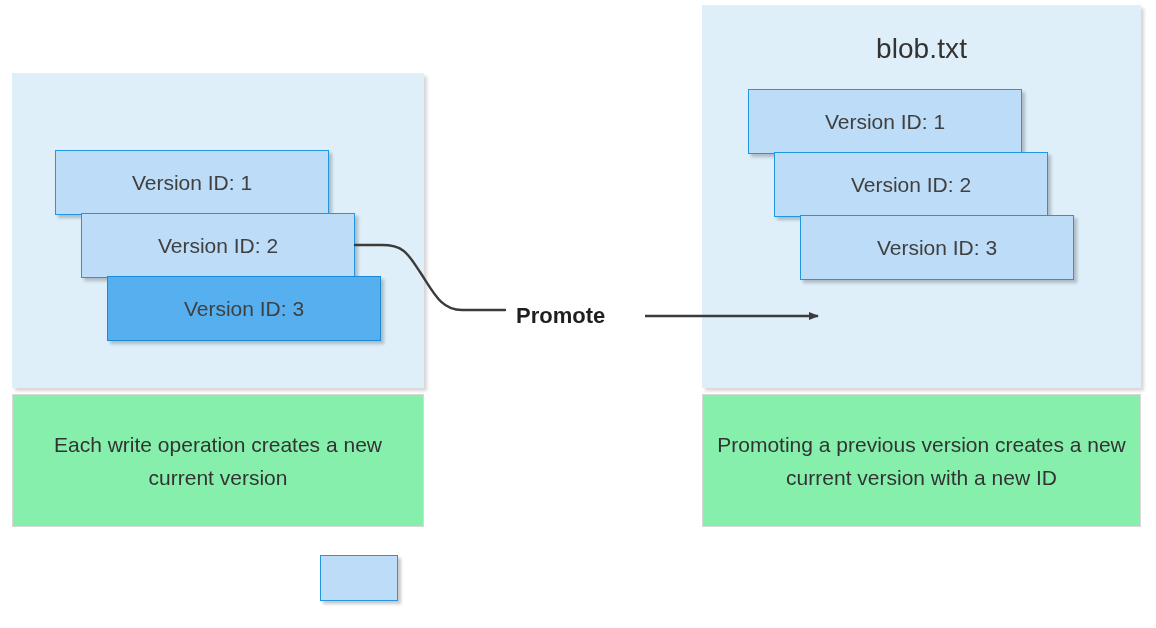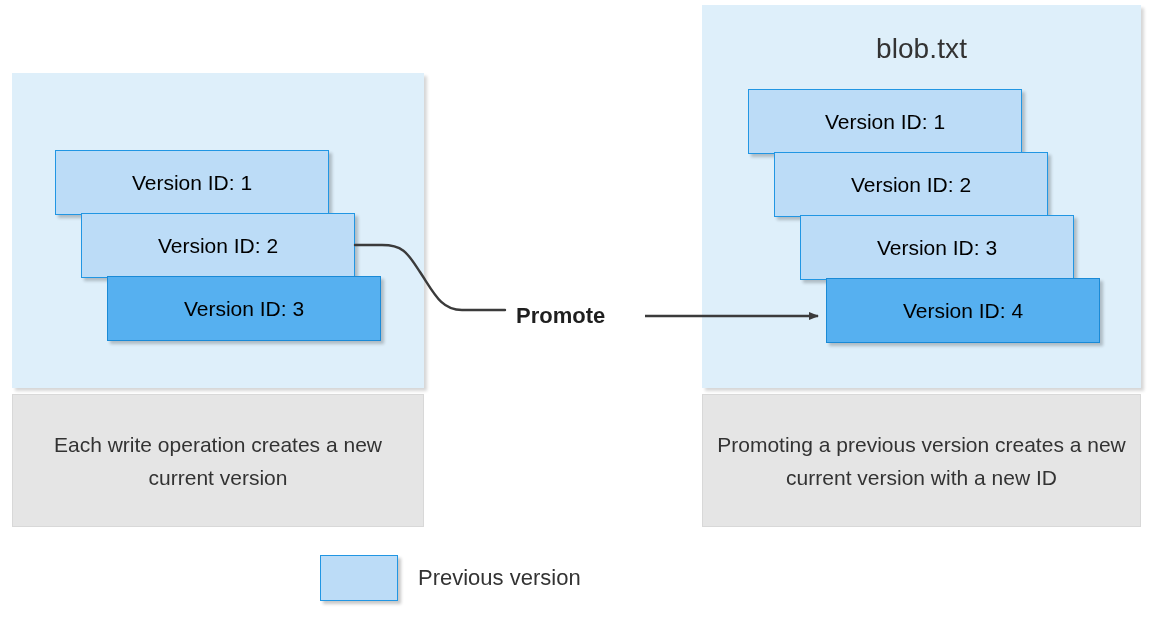--- a/index.html
+++ b/index.html
@@ -47,21 +47,21 @@
   
   .version-card {
     position: absolute;
     width: 274px;
     height: 65px;
     box-sizing: border-box;
     display: flex;
     align-items: center;
     justify-content: center;
     font-size: 21px;
-    color: #000000;
+    color: #404040;
     box-shadow: 3px 3px 3px rgba(0,0,0,0.22);
   }
   .version-card.previous {
     background: #bcdcf7;
     border: 1px solid #2196e3;
   }
   .version-card.current {
     background: #56b0f0;
     border: 1px solid #1a8ad6;
   }
@@ -73,21 +73,21 @@
 
   
   #rc1 { left: 748px; top: 89px;  }
   #rc2 { left: 774px; top: 152px; }
   #rc3 { left: 800px; top: 215px; }
   #rc4 { left: 826px; top: 278px; }
 
   
   .caption-box {
     position: absolute;
-    background: #e5e5e5;
+    background: #86efac;
     border: 1px solid #d8d8d8;
     box-sizing: border-box;
     display: flex;
     align-items: center;
     justify-content: center;
     text-align: center;
     font-size: 21px;
     line-height: 33px;
     color: #333333;
     padding: 4px 10px;
@@ -173,23 +173,20 @@
 
   <div id="rc1" class="version-card previous">
     <span>Version ID: 1</span>
   </div>
   <div id="rc2" class="version-card previous">
     <span>Version ID: 2</span>
   </div>
   <div id="rc3" class="version-card previous">
     <span>Version ID: 3</span>
   </div>
-  <div id="rc4" class="version-card current">
-    <span>Version ID: 4</span>
-  </div>
 
   <div id="caption-right" class="caption-box">
     <span>Promoting a previous version creates a new current version with a new ID</span>
   </div>
 
   <svg id="connector" viewBox="0 0 1156 628">
     <defs>
       <marker id="arrow-head" markerWidth="10" markerHeight="8" refX="9" refY="4" orient="auto" markerUnits="userSpaceOnUse">
         <path d="M0,0 L10,4 L0,8 z" fill="#3b3b3b"></path>
       </marker>
@@ -199,17 +196,16 @@
              C434,293 441,310 462,310 L505,310" fill="none" stroke="#3b3b3b" stroke-width="2.4" stroke-linecap="round" stroke-linejoin="round"></path>
 
     <line x1="645" y1="316" x2="818" y2="316" stroke="#3b3b3b" stroke-width="2.4" marker-end="url(#arrow-head)"></line>
   </svg>
 
   <div id="promote-label">Promote</div>
 
   <div id="legend">
     <div id="legend-previous" class="legend-item">
       <div class="legend-swatch previous"></div>
-      <div class="legend-label">Previous version</div>
     </div>
   </div>
 
 </div>
 
 </body></html>

